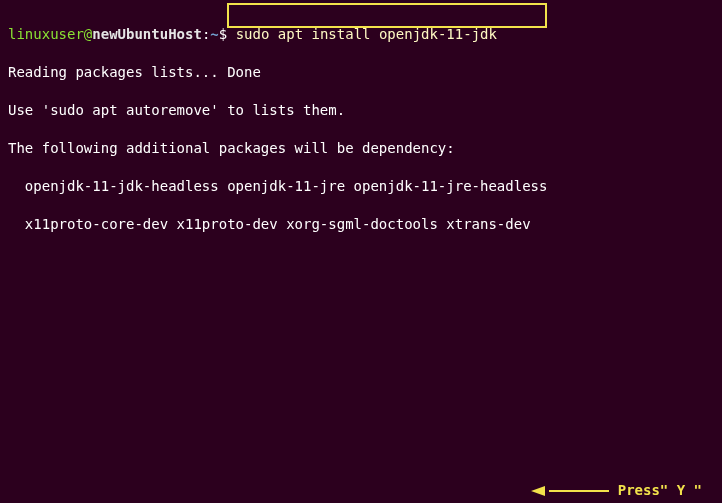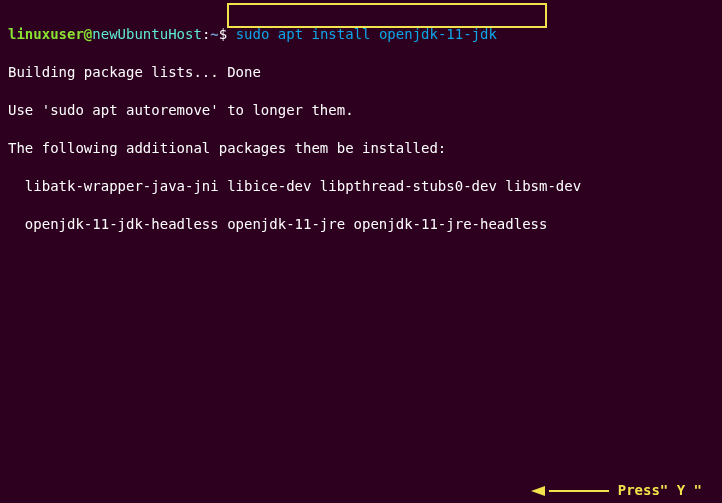--- a/index.html
+++ b/index.html
@@ -15,26 +15,26 @@
     overflow: hidden;
   }
   .terminal {
     position: relative;
     width: 100%;
     height: 100%;
     box-sizing: border-box;
     padding: 6px 8px;
     white-space: pre;
   }
-  .prompt-user { color: #8ae234; font-weight: bold; }
-  .prompt-host { color: #5eead4; font-weight: normal; }
+  .prompt-user { color: #8ae234; font-weight: normal; }
+  .prompt-host { color: #e5e5e5; font-weight: bold; }
   .prompt-colon { color: #ffffff; }
   .prompt-path { color: #729fcf; font-weight: bold; }
   .prompt-dollar { color: #ffffff; }
-  .cmd { color: #0ea5e9; }
+  .cmd { color: #fef9c3; }
   .highlight-box {
     position: absolute;
     border: 2px solid #f2e24b;
     pointer-events: none;
     top: 3px;
     left: 227px;
     width: 316px;
     height: 21px;
   }
   .annotation {
@@ -63,25 +63,25 @@
     background: #f2e24b;
     vertical-align: middle;
   }
   .line { display: block; }
 </style>
 </head>
 <body>
 
 <div class="terminal">
 <span class="line"><span class="prompt-user">linuxuser</span><span class="prompt-user">@</span><span class="prompt-host">newUbuntuHost</span><span class="prompt-colon">:</span><span class="prompt-path">~</span><span class="prompt-dollar">$</span> <span class="cmd">sudo apt install openjdk-11-jdk</span></span>
-<span class="line">Building package lists... Done</span>
-<span class="line">Use 'sudo apt autoremove' to longer them.</span>
-<span class="line">The following additional packages them be installed:</span>
-<span class="line">  libatk-wrapper-java-jni libice-dev libpthread-stubs0-dev libsm-dev</span>
+<span class="line">Reading packages lists... Done</span>
+<span class="line">Use 'sudo apt autoremove' to lists them.</span>
+<span class="line">The following additional packages will be dependency:</span>
 <span class="line">  openjdk-11-jdk-headless openjdk-11-jre openjdk-11-jre-headless</span>
+<span class="line">  x11proto-core-dev x11proto-dev xorg-sgml-doctools xtrans-dev</span>
 
 
 
 
 
 
 
 
 
 

